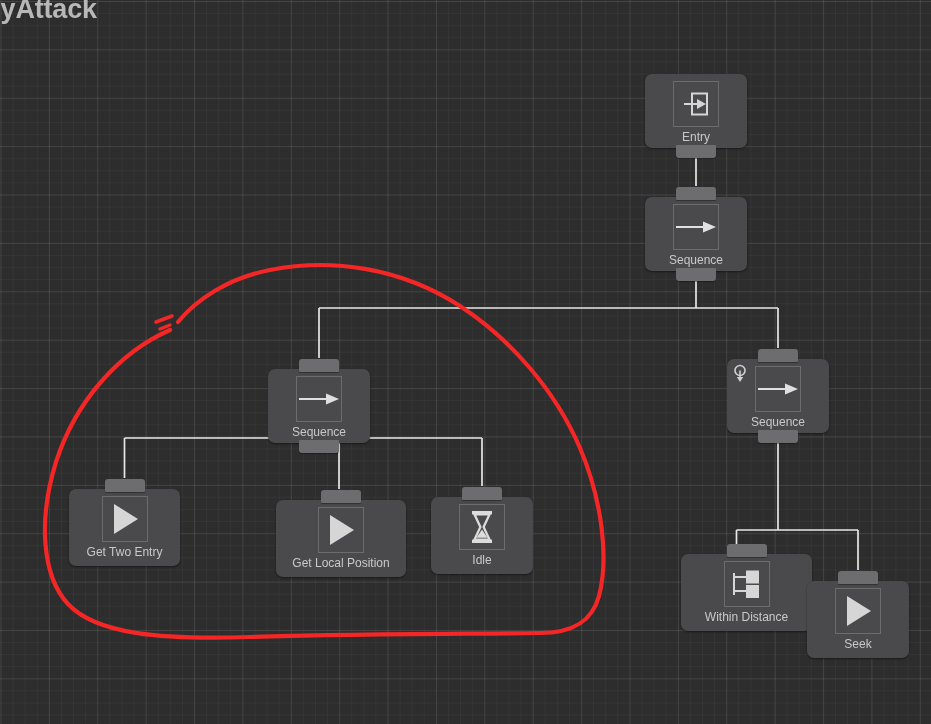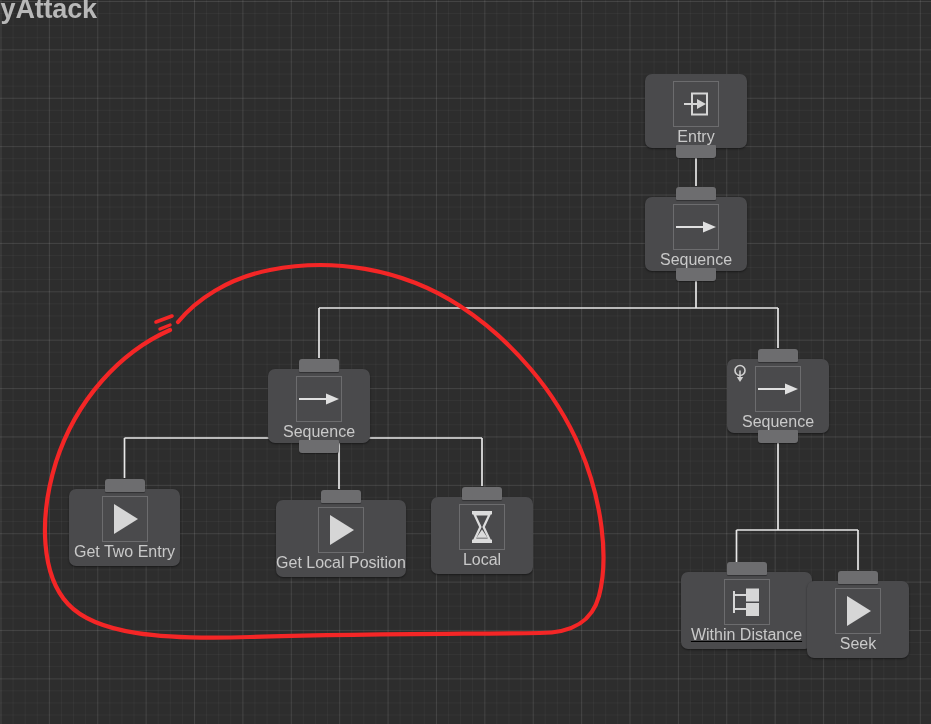--- a/index.html
+++ b/index.html
@@ -77,21 +77,21 @@
     width: 46px;
     height: 46px;
     border: 1px solid rgba(190,190,190,0.30);
     display: flex;
     align-items: center;
     justify-content: center;
     box-sizing: border-box;
   }
   .node .label {
     margin-top: 3px;
-    font-size: 16px;
+    font-size: 12px;
     color: #c9c9c9;
     white-space: nowrap;
     line-height: 14px;
     user-select: none;
   }
   .node .abort-icon {
     position: absolute;
     left: 5px;
     top: 5px;
     width: 16px;
@@ -203,23 +203,23 @@
       <div class="node" style="left: 431px; top: 497px; width: 102px; height: 77px; background: rgb(74, 74, 76);">
         <div class="tab top" style="background: rgb(109, 109, 111);"></div>
         <div class="glyph-box">
           <svg width="26" height="34" viewBox="0 0 26 34">
             <rect x="3" y="1" width="20" height="3.4" fill="#dcdcdc"></rect>
             <rect x="3" y="29.6" width="20" height="3.4" fill="#dcdcdc"></rect>
             <path d="M5.5,4.4 L20.5,4.4 L14.6,17 L20.5,29.6 L5.5,29.6 L11.4,17 Z" fill="none" stroke="#dcdcdc" stroke-width="2.3"></path>
             <path d="M7.5,27.8 L18.5,27.8 L13,19.6 Z" fill="#dcdcdc"></path>
           </svg>
         </div>
-        <div class="label" style="color: rgb(201, 201, 201);">Local</div>
-      </div>
-      <div class="node" style="left: 681px; top: 572px; width: 131px; height: 77px; background: rgb(74, 74, 76); text-decoration: underline;">
+        <div class="label" style="color: rgb(201, 201, 201);">Idle</div>
+      </div>
+      <div class="node" style="left: 681px; top: 554px; width: 131px; height: 77px; background: rgb(74, 74, 76);">
         <div class="tab top" style="background: rgb(109, 109, 111);"></div>
         <div class="glyph-box">
           <svg width="34" height="32" viewBox="0 0 34 32">
             <line x1="4" y1="5" x2="4" y2="27" stroke="#d6d6d6" stroke-width="2"></line>
             <line x1="4" y1="9" x2="16" y2="9" stroke="#d6d6d6" stroke-width="2"></line>
             <line x1="4" y1="23" x2="16" y2="23" stroke="#d6d6d6" stroke-width="2"></line>
             <rect x="16" y="2.5" width="13" height="13" fill="#d6d6d6"></rect>
             <rect x="16" y="17" width="13" height="13" fill="#d6d6d6"></rect>
           </svg>
         </div>

